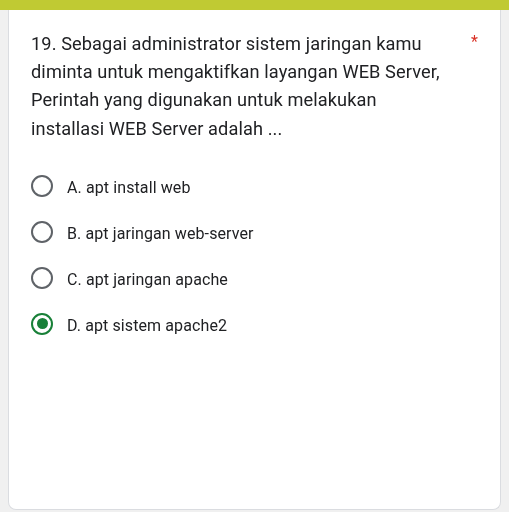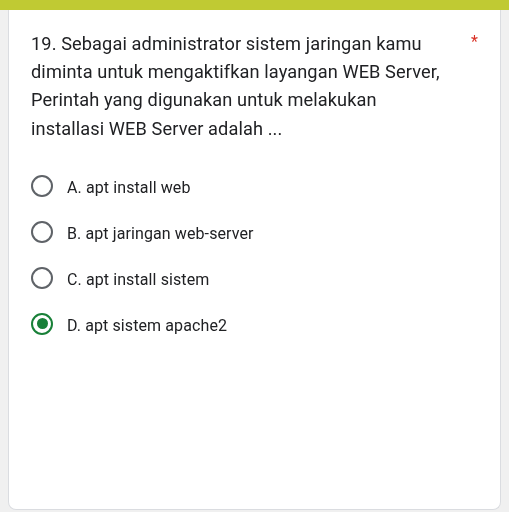--- a/index.html
+++ b/index.html
@@ -114,21 +114,21 @@
         <span class="option-label">A. apt install web</span>
       </label>
 
       <label class="option-row">
         <span class="radio"></span>
         <span class="option-label">B. apt jaringan web-server</span>
       </label>
 
       <label class="option-row">
         <span class="radio"></span>
-        <span class="option-label">C. apt install sistem</span>
+        <span class="option-label">C. apt jaringan apache</span>
       </label>
 
       <label class="option-row">
         <span class="radio selected">
             <span class="radio-inner"></span>
           </span>
         <span class="option-label">D. apt sistem apache2</span>
       </label>
 
 

